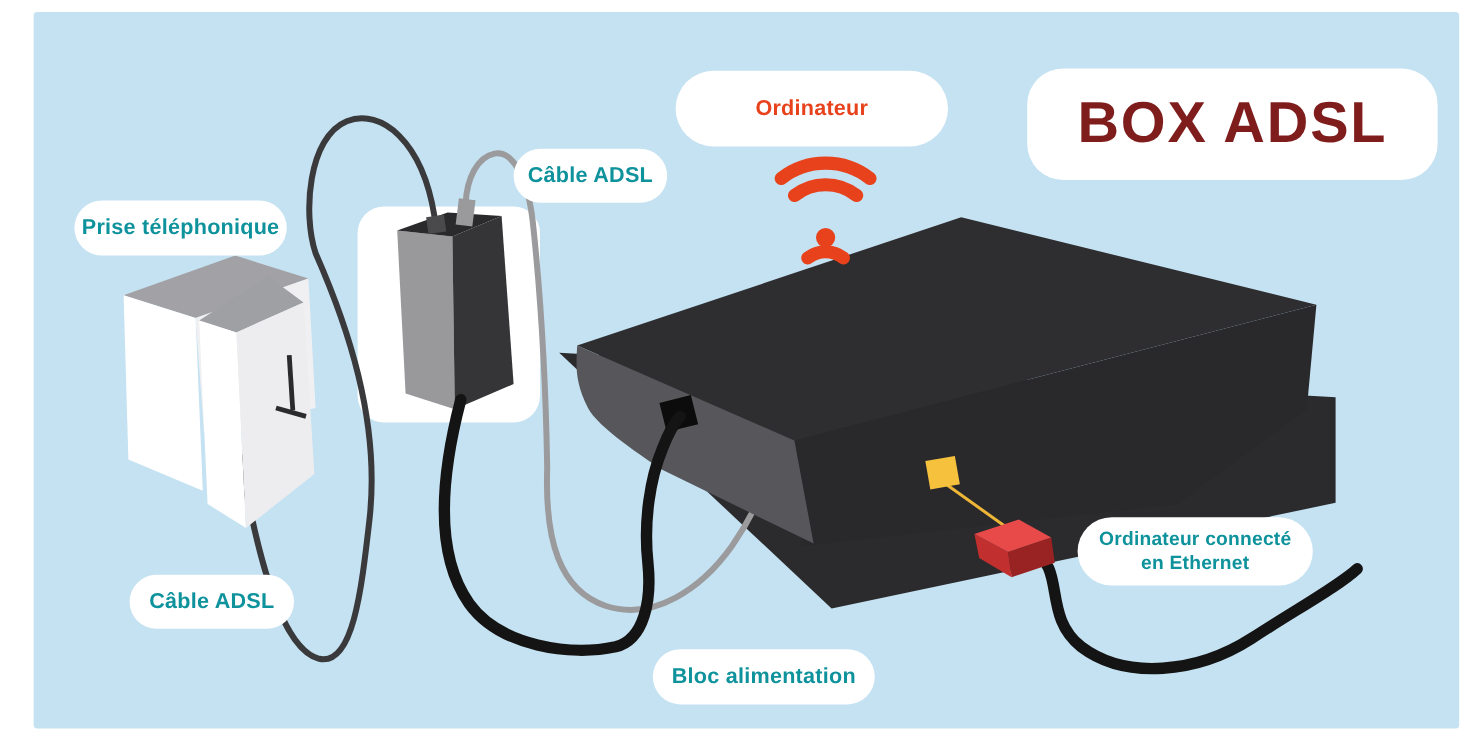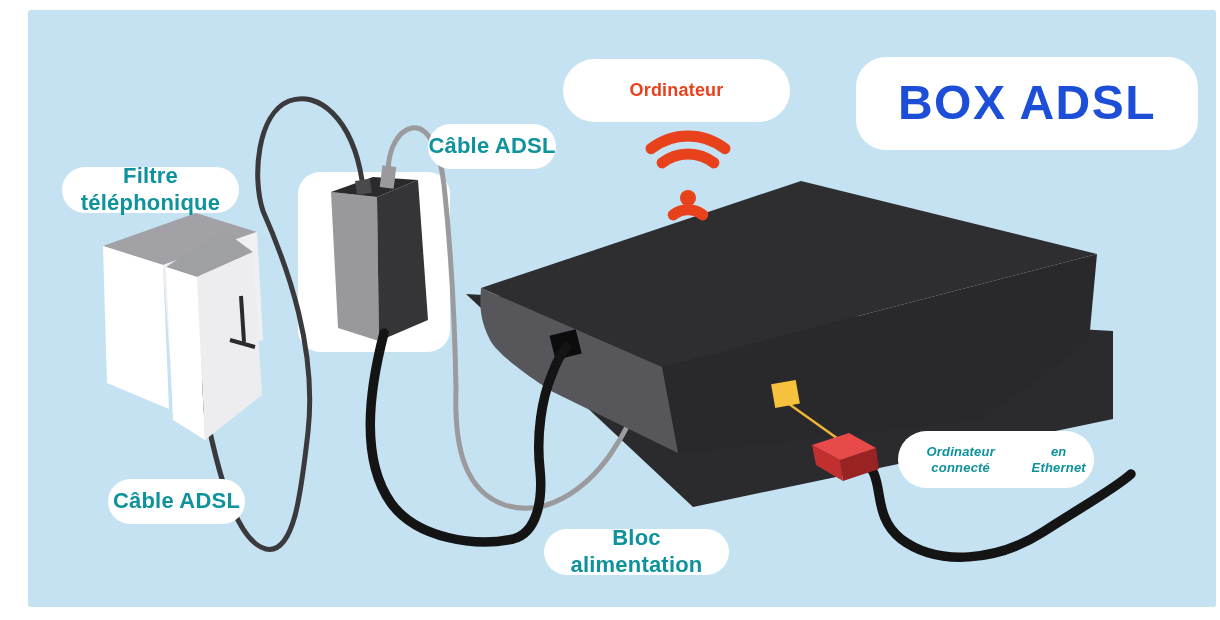--- a/index.html
+++ b/index.html
@@ -12,42 +12,42 @@
   }
   #art{position:absolute;left:0;top:0;width:1220px;height:620px;}
   .pill{
     position:absolute;
     background:#ffffff;
     border-radius:32px;
     display:flex;align-items:center;justify-content:center;
     text-align:center;
     color:#0e929c;
     font-weight:bold;
-    font-size:22px;
+    font-size:18px;
     line-height:1.22;
     letter-spacing:.2px;
     white-space:pre-line;
   }
-  .pill.two-line{flex-direction:row;justify-content:center;}
+  .pill.two-line{flex-direction:column;justify-content:center;}
   .pill.accent{color:#e8421c;font-size:18px;}
   .pill.title{
-    color:#1d4ed8;
+    color:#7f1d1d;
     font-size:48px;
     letter-spacing:1.5px;
     border-radius:30px;
   }
   
   #lbl-prise   {left:62px;  top:167px; width:177px; height:46px;}
   #lbl-cable-t {left:428px; top:124px; width:128px; height:45px;}
   #lbl-wifi    {left:563px; top:59px;  width:227px; height:63px;}
   #lbl-title   {left:856px; top:57px;  width:342px; height:93px;}
   #lbl-filtre  {left:55px;  top:393px; width:142px; height:45px;}
   #lbl-cable-b {left:108px; top:479px; width:137px; height:45px;}
-  #lbl-bloc    {left:544px; top:529px; width:185px; height:46px;}
-  #lbl-eth     {left:898px; top:431px; width:196px; height:57px; font-size:13px;font-style:italic;}
+  #lbl-bloc    {left:544px; top:541px; width:185px; height:46px;}
+  #lbl-eth     {left:898px; top:431px; width:196px; height:57px; font-size:16px;}
 </style>
 </head>
 <body>
 
 <div id="stage">
 
   <svg id="art" viewBox="0 0 1220 620">
 
     <rect x="28" y="10" width="1188" height="597" rx="3" fill="#c5e2f2"></rect>
 
@@ -119,21 +119,21 @@
     <g>
       <g fill="none" stroke-width="11" stroke-linecap="round" stroke="#e8421c">
         <path d="M 673.2,214.9 A 24 24 0 0 1 702.8,214.9"></path>
         <path d="M 662.1,162.9 A 42 42 0 0 1 713.9,162.9"></path>
         <path d="M 651.0,148.7 A 60 60 0 0 1 725.0,148.7"></path>
       </g>
       <circle cx="688" cy="198" r="8" fill="#e8421c"></circle>
     </g>
   </svg>
 
-  <div class="pill" id="lbl-prise">Filtre téléphonique</div>
+  <div class="pill" id="lbl-prise">Prise téléphonique</div>
 
   <div class="pill" id="lbl-cable-t">Câble ADSL</div>
 
   <div class="pill accent two-line" id="lbl-wifi">
     <span>Ordinateur</span>
   </div>
 
   <div class="pill title" id="lbl-title">BOX ADSL</div>
 
 

